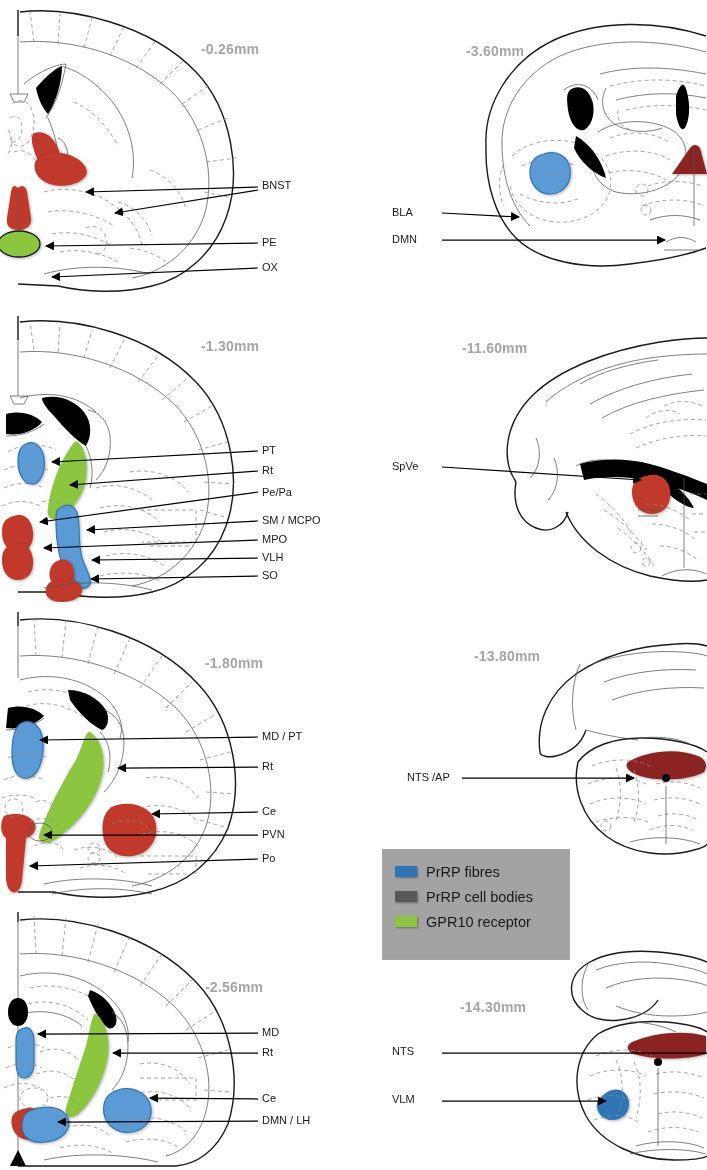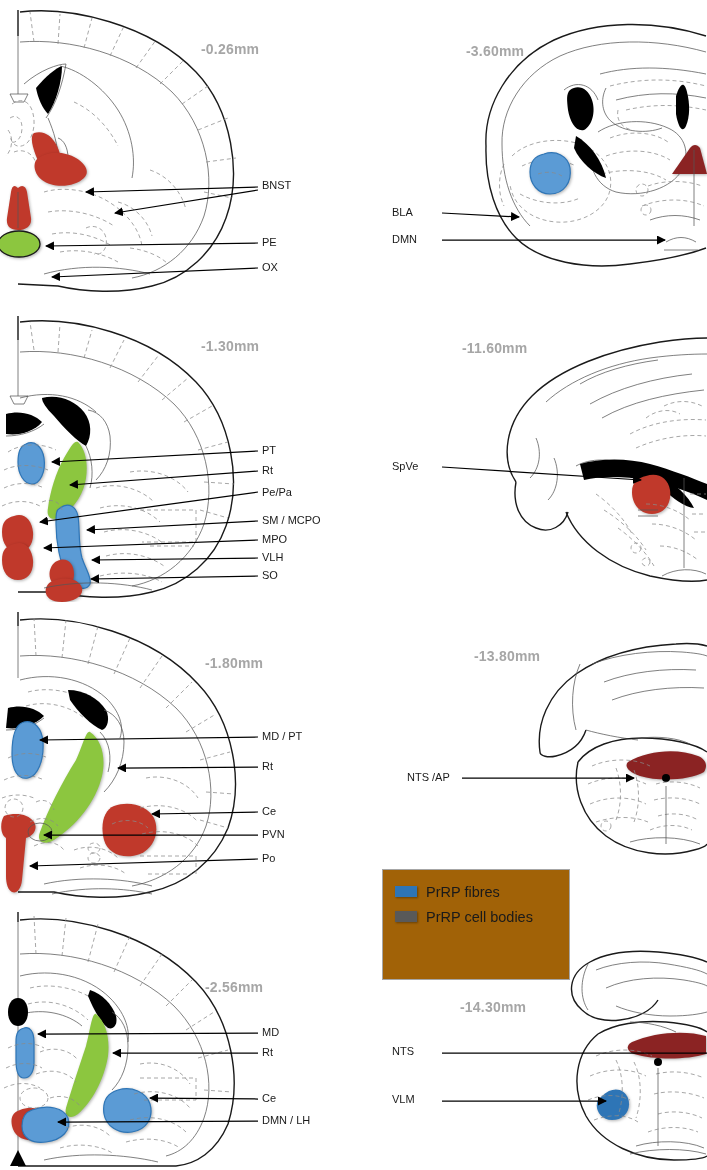--- a/index.html
+++ b/index.html
@@ -38,25 +38,25 @@
     position: absolute;
     left: 0; top: 0;
     width: 707px; height: 1170px;
     pointer-events: none;
   }
 
   
   #legend-box {
     position: absolute;
     left: 382px;
-    top: 869px;
+    top: 849px;
     width: 188px;
     height: 111px;
     border: 1px solid #a6a6a6;
-    background: #a16207;
+    background: #a3a3a3;
     box-sizing: border-box;
     padding: 9px 0 0 12px;
   }
   .legend-row {
     display: flex;
     align-items: center;
     height: 25px;
   }
   .legend-swatch {
     width: 22px;
@@ -493,20 +493,24 @@
 
 <div id="legend-box">
   <div class="legend-row">
     <span class="legend-swatch" style="background:#2e75b6;"></span>
     <span class="legend-text">PrRP fibres</span>
   </div>
   <div class="legend-row">
     <span class="legend-swatch" style="background:#595959;"></span>
     <span class="legend-text">PrRP cell bodies</span>
   </div>
+  <div class="legend-row">
+    <span class="legend-swatch" style="background:#8cc63f;"></span>
+    <span class="legend-text">GPR10 receptor</span>
+  </div>
 </div>
 
 <svg class="leaders">
   <defs>
     <marker id="ah" markerWidth="9" markerHeight="9" refX="8" refY="4.5" orient="auto" markerUnits="userSpaceOnUse">
       <path d="M0,0 L9,4.5 L0,9 Z" fill="#000"></path>
     </marker>
   </defs>
   <g stroke="#000" stroke-width="1.25" fill="none">
 

